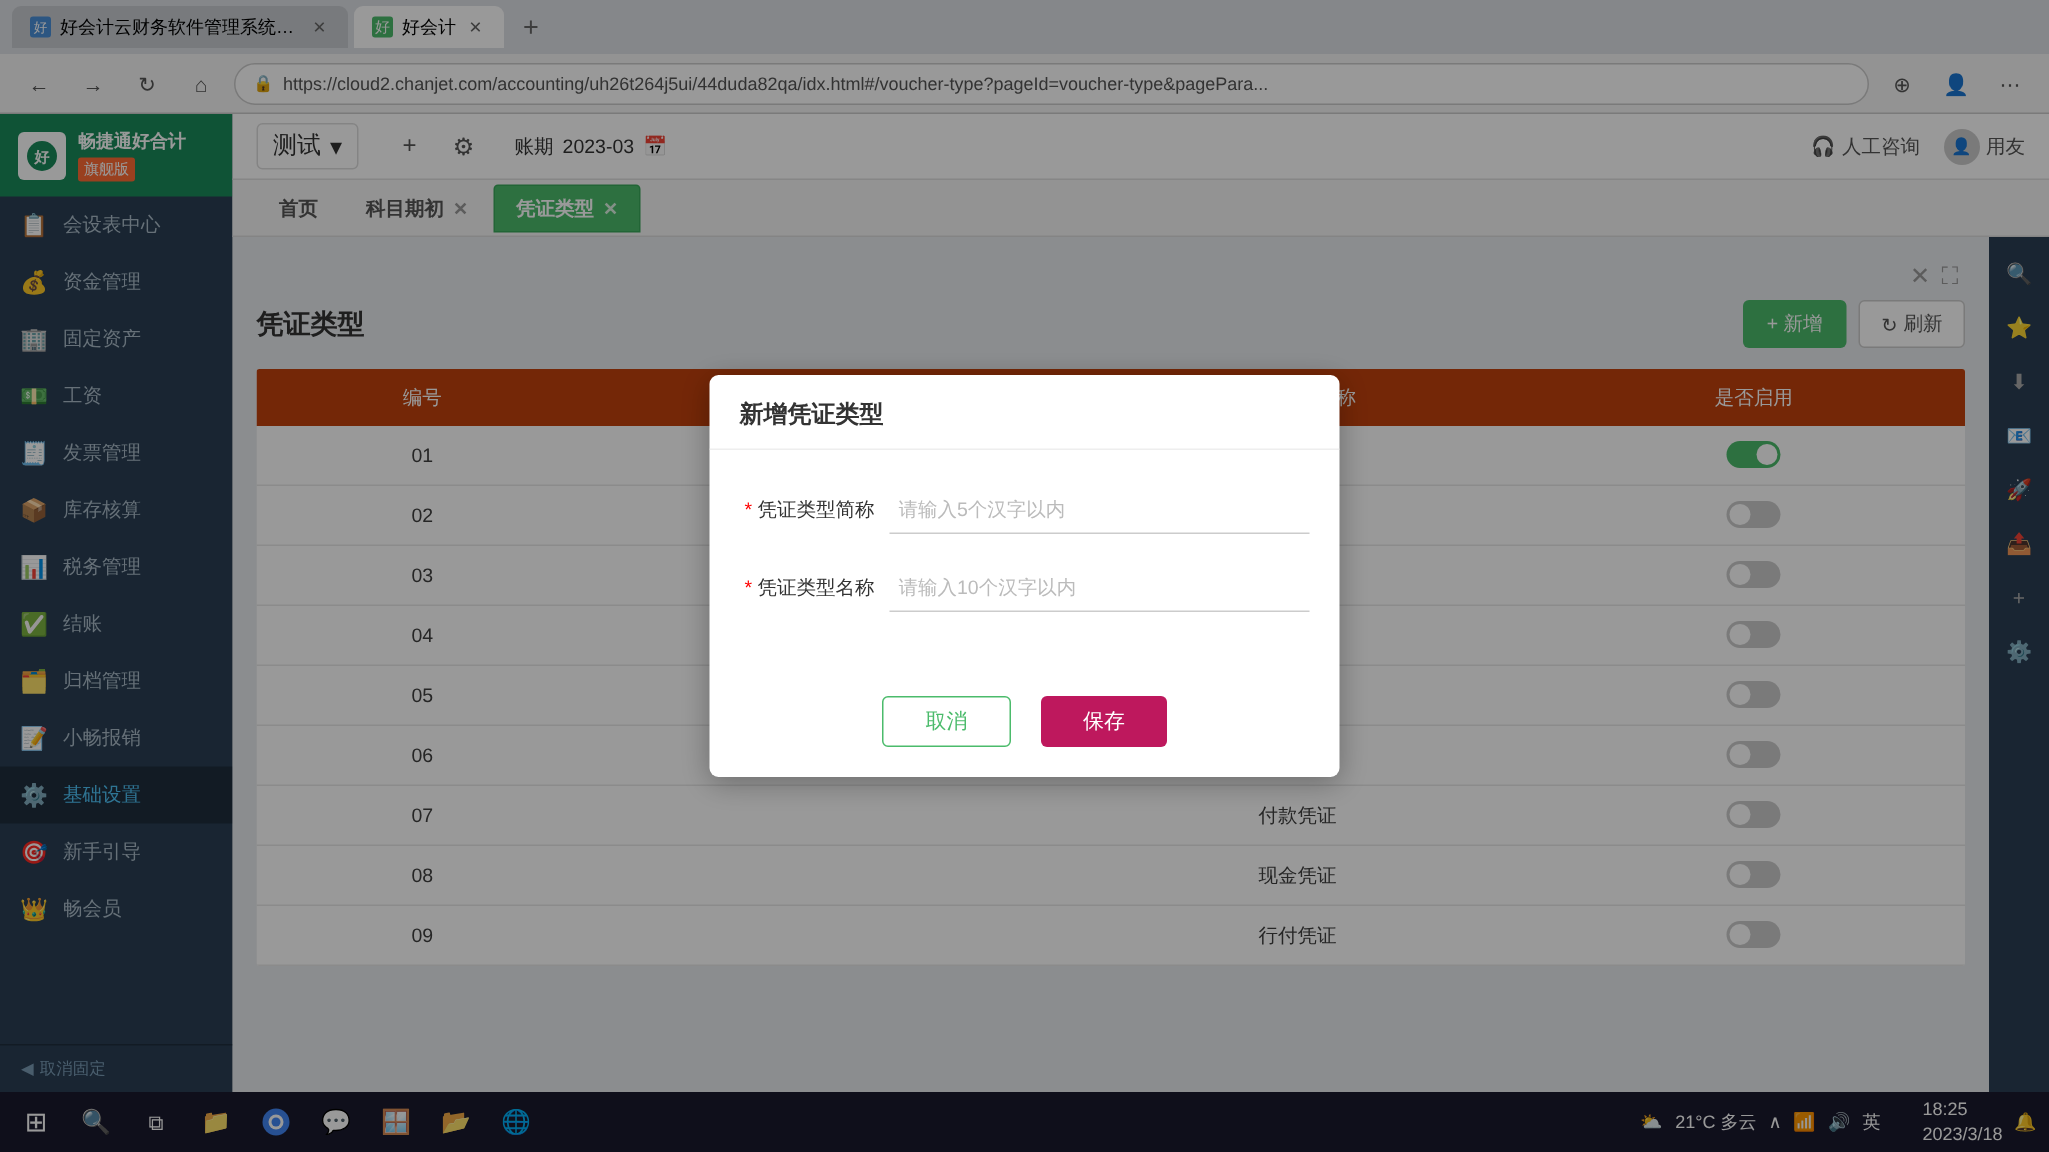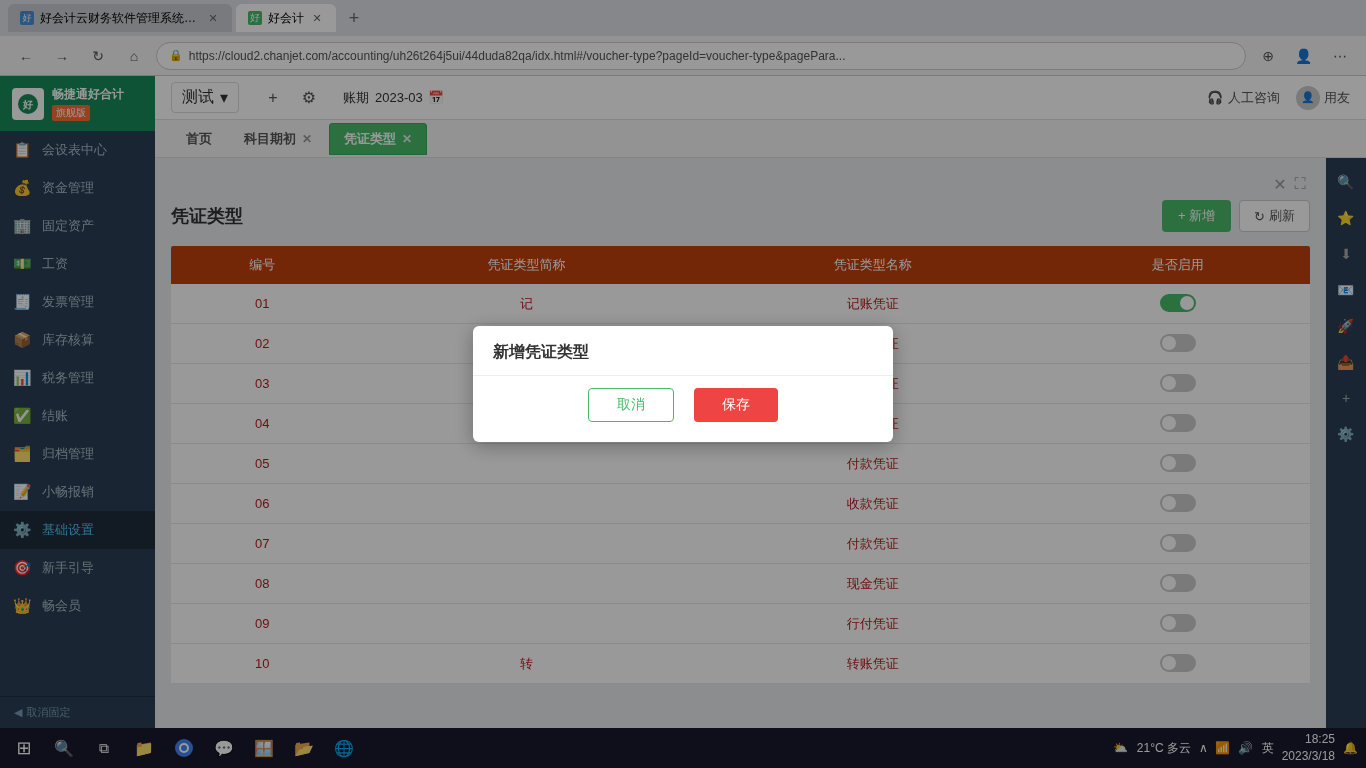--- a/index.html
+++ b/index.html
@@ -58,21 +58,21 @@
     .page-title { font-size: 18px; color: #333; font-weight: bold; }
     .page-actions { display: flex; gap: 8px; padding-left: 12px; }
     .btn-new { background: #4bbb6b; color: #fff; border: none; padding: 6px 16px; border-radius: 4px; font-size: 13px; cursor: pointer; display: flex; align-items: center; gap: 4px; }
     .btn-refresh { background: #fff; color: #555; border: 1px solid #ccc; padding: 6px 14px; border-radius: 4px; font-size: 13px; cursor: pointer; display: flex; align-items: center; gap: 4px; }
 
     
     .data-table { width: 100%; border-collapse: collapse; background: #fff; }
     .data-table thead tr { background: #c2410c; color: #fff; }
     .data-table thead th { padding: 10px 16px; text-align: center; font-size: 13px; font-weight: normal; }
     .data-table tbody tr { border-bottom: 1px solid #e8e8e8; }
-    .data-table tbody td { padding: 10px 12px; text-align: center; font-size: 13px; color: #b91c1c; }
+    .data-table tbody td { padding: 10px 32px; text-align: center; font-size: 13px; color: #404040; }
 
     
     .toggle { width: 36px; height: 18px; border-radius: 9px; display: inline-flex; align-items: center; padding: 2px; cursor: pointer; }
     .toggle.on { background: #4bbb6b; justify-content: flex-end; }
     .toggle.off { background: #ccc; justify-content: flex-start; }
     .toggle-knob { width: 14px; height: 14px; background: #fff; border-radius: 50%; }
 
     
     .right-panel { width: 40px; background: #2a3f54; display: flex; flex-direction: column; align-items: center; padding: 8px 0; gap: 4px; }
     .right-panel-btn { width: 32px; height: 32px; display: flex; align-items: center; justify-content: center; color: #aaa; cursor: pointer; font-size: 14px; }
@@ -85,28 +85,28 @@
     .modal-overlay { position: fixed; top: 0; left: 0; width: 100%; height: 100%; background: rgba(0,0,0,0.4); display: flex; align-items: center; justify-content: center; z-index: 1000; }
     .modal { background: #fff; border-radius: 6px; width: 420px; box-shadow: 0 4px 20px rgba(0,0,0,0.3); overflow: hidden; }
     .modal-header { padding: 16px 20px 12px; font-size: 16px; color: #333; font-weight: bold; border-bottom: 1px solid #eee; }
     .modal-body { padding: 24px 20px; }
     .form-row { display: flex; align-items: center; margin-bottom: 20px; }
     .form-label { width: 100px; text-align: right; font-size: 13px; color: #333; padding-right: 10px; }
     .form-input { flex: 1; height: 32px; border: none; border-bottom: 1px solid #ccc; outline: none; font-size: 13px; color: #333; padding: 0 6px; }
     .form-input::placeholder { color: #bbb; }
     .modal-footer { padding: 12px 20px 20px; display: flex; justify-content: center; gap: 20px; }
     .btn-cancel { padding: 7px 28px; border: 1px solid #4bbb6b; background: #fff; color: #4bbb6b; border-radius: 4px; font-size: 14px; cursor: pointer; }
-    .btn-save { padding: 6px 28px; background: #ef4444; color: #fff; border: none; border-radius: 4px; font-size: 14px; cursor: pointer; }
+    .btn-save { padding: 6px 28px; background: #be185d; color: #fff; border: none; border-radius: 4px; font-size: 14px; cursor: pointer; }
 
     
     .taskbar { height: 40px; background: #1a1a2e; display: flex; align-items: center; padding: 0 8px; gap: 8px; position: fixed; bottom: 0; width: 1366px; }
     .taskbar-start { width: 32px; height: 32px; display: flex; align-items: center; justify-content: center; color: #fff; font-size: 18px; cursor: pointer; }
     .taskbar-btn { width: 32px; height: 32px; display: flex; align-items: center; justify-content: center; cursor: pointer; font-size: 16px; }
     .taskbar-right { margin-left: auto; display: flex; align-items: center; gap: 8px; color: #fff; font-size: 12px; }
-    .time-display { text-align: right; line-height: 1.4; }
+    .time-display { line-height: 1.4; margin-left: 20px; }
 
     .content-wrapper { display: flex; height: calc(768px - 76px - 40px); }
     .inner-content { flex: 1; display: flex; flex-direction: column; }
   </style>
 </head>
 <body>
 
 <div class="browser-chrome">
   <div class="tab-bar">
     <div class="tab inactive">
@@ -370,30 +370,20 @@
                 <tr>
       <td>09</td>
       <td></td>
       <td>行付凭证</td>
       <td>
         <div class="toggle off">
           <div class="toggle-knob"></div>
         </div>
       </td>
     </tr>
-                <tr>
-      <td>10</td>
-      <td>转</td>
-      <td>转账凭证</td>
-      <td>
-        <div class="toggle off">
-          <div class="toggle-knob"></div>
-        </div>
-      </td>
-    </tr>
               </tbody>
           </table>
         </div>
       </div>
 
       <div class="right-panel">
         <div class="right-panel-btn">🔍</div>
         <div class="right-panel-btn">⭐</div>
         <div class="right-panel-btn">⬇</div>
         <div class="right-panel-btn">📧</div>
@@ -402,20 +392,36 @@
         <div class="right-panel-btn">+</div>
         <div class="right-panel-btn">⚙️</div>
       </div>
     </div>
   </div>
 </div>
 
 <div class="modal-overlay">
   <div class="modal">
     <div class="modal-header">新增凭证类型</div>
+    <div class="modal-body">
+      <div class="form-row">
+        <div class="form-label">
+          <span style="color:red;">*</span>
+          <span>凭证类型简称</span>
+        </div>
+        <input class="form-input" type="text" placeholder="请输入5个汉字以内" style="">
+      </div>
+      <div class="form-row">
+        <div class="form-label">
+          <span style="color:red;">*</span>
+          <span>凭证类型名称</span>
+        </div>
+        <input class="form-input" type="text" placeholder="请输入10个汉字以内" style="">
+      </div>
+    </div>
     <div class="modal-footer">
       <button class="btn-cancel">取消</button>
       <button class="btn-save">保存</button>
     </div>
   </div>
 </div>
 
 <div class="taskbar">
   <div class="taskbar-start">⊞</div>
   <div class="taskbar-btn">🔍</div>

